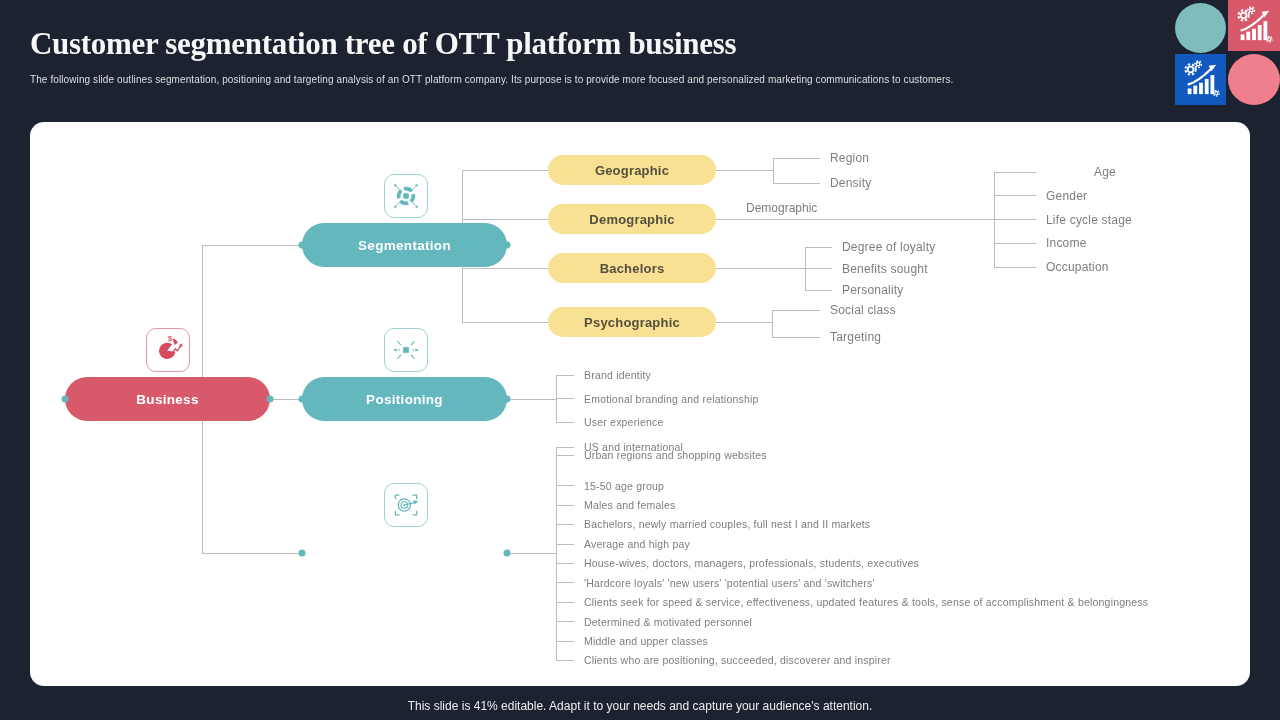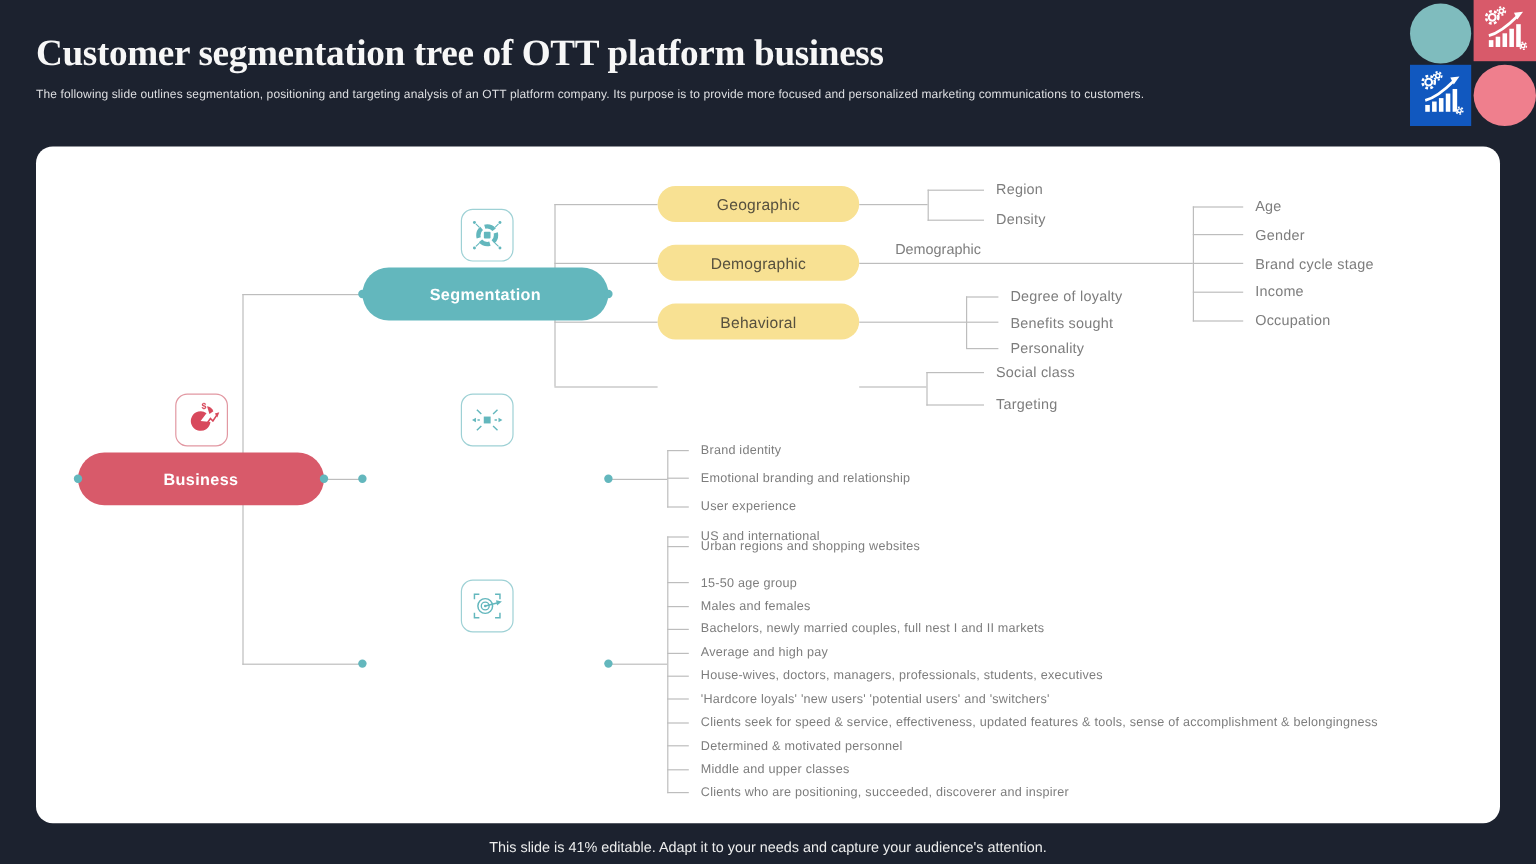--- a/index.html
+++ b/index.html
@@ -28,21 +28,21 @@
 
   .line{position:absolute;background:var(--line);z-index:1;}
   .hline{height:1px;}
   .vline{width:1px;}
 
   .pill{position:absolute;display:flex;align-items:center;justify-content:center;z-index:3;white-space:nowrap;}
   .pill.big{width:205px;height:44px;border-radius:22px;font-size:13.5px;font-weight:bold;color:#ffffff;letter-spacing:0.3px;}
   .pill.red{background:var(--red);}
   .pill.teal{background:var(--teal);}
   .pill.yellow{width:168px;height:30px;border-radius:15px;background:var(--yellow);
-    font-size:13px;font-weight:normal;color:var(--yellow-text);letter-spacing:0.2px;}
+    font-size:13px;font-weight:bold;color:var(--yellow-text);letter-spacing:0.2px;}
 
   .dot{position:absolute;width:7px;height:7px;border-radius:50%;background:var(--teal);transform:translate(-50%,-50%);z-index:4;}
 
   .icon-tile{position:absolute;width:44px;height:44px;background:#fff;border-radius:10px;
     display:flex;align-items:center;justify-content:center;z-index:3;}
   .icon-tile.teal-b{border:1px solid #9ed1d5;color:var(--teal);}
   .icon-tile.red-b{border:1px solid #e298a2;color:var(--red-dark);}
 
   .leaf-list{position:absolute;top:0;left:0;z-index:2;}
   .leaf-row{position:absolute;left:0;transform:translateY(-50%);display:flex;align-items:center;white-space:nowrap;}
@@ -136,31 +136,31 @@
       <div class="leaf-row" style="top: 36px;">
         <span class="stub" style="width: 47px;"></span>
         <span class="leaf-label">Region</span>
       </div>
       <div class="leaf-row" style="top: 61px;">
         <span class="stub" style="width: 47px;"></span>
         <span class="leaf-label">Density</span>
       </div>
     </div>
   <div class="leaf-list" style="left:964px;">
-      <div class="leaf-row" style="top: 50px;">
+      <div class="leaf-row" style="top: 50px; gap: 48px;">
         <span class="stub" style="width: 42px;"></span>
         <span class="leaf-label">Age</span>
       </div>
       <div class="leaf-row" style="top: 73.75px;">
         <span class="stub" style="width: 42px;"></span>
         <span class="leaf-label">Gender</span>
       </div>
       <div class="leaf-row" style="top: 97.5px;">
         <span class="stub" style="width: 42px;"></span>
-        <span class="leaf-label">Brand cycle stage</span>
+        <span class="leaf-label">Life cycle stage</span>
       </div>
       <div class="leaf-row" style="top: 121.25px;">
         <span class="stub" style="width: 42px;"></span>
         <span class="leaf-label">Income</span>
       </div>
       <div class="leaf-row" style="top: 145px;">
         <span class="stub" style="width: 42px;"></span>
         <span class="leaf-label">Occupation</span>
       </div>
     </div>
@@ -252,29 +252,35 @@
         <span class="leaf-label">Clients who are positioning, succeeded, discoverer and inspirer</span>
       </div>
     </div>
 
   <div class="pill big red" style="left:35px;top:255px;">
     <span>Business</span>
   </div>
   <div class="pill big teal" style="left:272px;top:101px;">
     <span>Segmentation</span>
   </div>
+  <div class="pill big teal" style="left:272px;top:255px;">
+    <span>Positioning</span>
+  </div>
 
   <div class="pill yellow" style="left:518px;top:33px;">
     <span>Geographic</span>
   </div>
   <div class="pill yellow" style="left:518px;top:82px;">
     <span>Demographic</span>
   </div>
   <div class="pill yellow" style="left:518px;top:131px;">
-    <span>Behavioral</span>
+    <span>Bachelors</span>
+  </div>
+  <div class="pill yellow" style="left:518px;top:185px;">
+    <span>Psychographic</span>
   </div>
 
   <div class="dot" style="left:35px;top:277px;"></div>
   <div class="dot" style="left:240px;top:277px;"></div>
   <div class="dot" style="left:272px;top:123px;"></div>
   <div class="dot" style="left:477px;top:123px;"></div>
   <div class="dot" style="left:272px;top:277px;"></div>
   <div class="dot" style="left:477px;top:277px;"></div>
   <div class="dot" style="left:272px;top:431px;"></div>
   <div class="dot" style="left:477px;top:431px;"></div>

